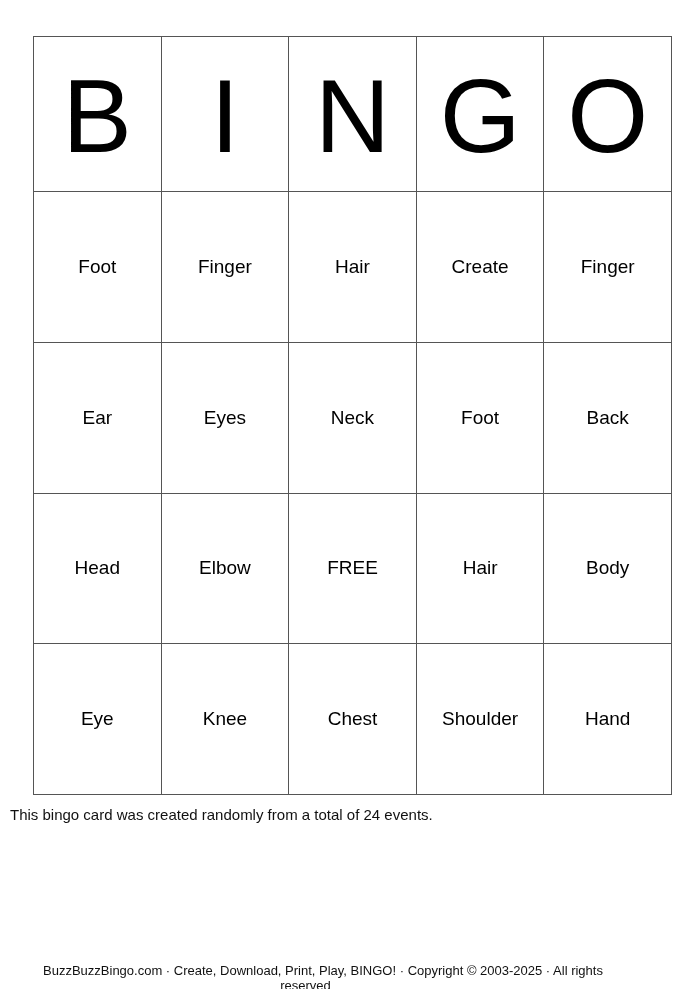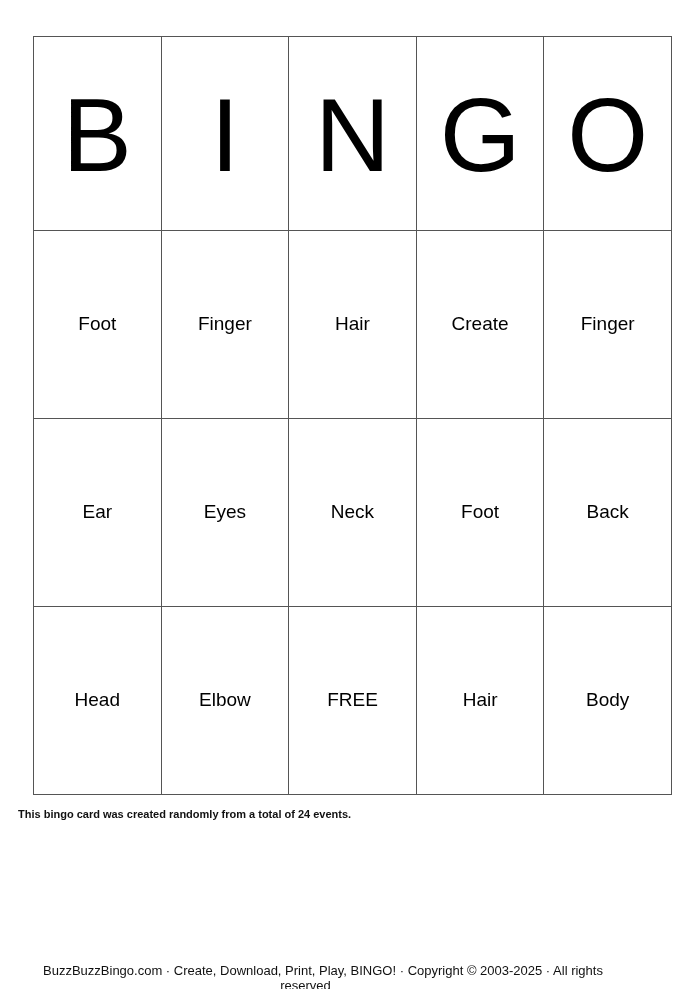--- a/index.html
+++ b/index.html
@@ -1,20 +1,20 @@
 <!DOCTYPE html>
 <html><head>
 <meta charset="utf-8">
 <style>
   html, body { margin:0; padding:0; background:#fff; }
   body { width:699px; height:989px; position:relative; font-family:"Liberation Sans", sans-serif; color:#000; }
   .grid { position:absolute; left:33px; top:36px; width:633px; height:759px; border-collapse:collapse; table-layout:fixed; }
   .grid td { border:1px solid #555; text-align:center; vertical-align:middle; padding:0; width:126.6px; height:126.5px; font-size:19px; }
   .grid td.hdr { font-size:104px; line-height:1; padding-top:4px; }
-  .caption { position:absolute; left:18px; top:808px; font-size:11px; line-height:13px; color:#111;font-weight:bold; }
+  .caption { position:absolute; left:10px; top:808px; font-size:15px; line-height:13px; color:#111; }
   .footer { position:absolute; left:0; width:611px; top:963px; text-align:center; font-size:13px; color:#111; }
   .footer span { margin-left:35px; }
 </style>
 </head>
 <body>
 
 <table class="grid">
   <tbody>
       <tr>
     <td class="hdr">B</td>
@@ -37,20 +37,27 @@
     <td>Foot</td>
     <td>Back</td>
   </tr>
   <tr>
     <td>Head</td>
     <td>Elbow</td>
     <td>FREE</td>
     <td>Hair</td>
     <td>Body</td>
   </tr>
+  <tr>
+    <td>Eye</td>
+    <td>Knee</td>
+    <td>Chest</td>
+    <td>Shoulder</td>
+    <td>Hand</td>
+  </tr>
 </tbody>
   </table>
 
 <div class="caption">
   <div>This bingo card was created randomly from a total of 24 events.</div>
 </div>
 
 <div class="footer"><span>BuzzBuzzBingo.com · Create, Download, Print, Play, BINGO! · Copyright © 2003-2025 · All rights reserved</span></div>
 
 </body></html>

